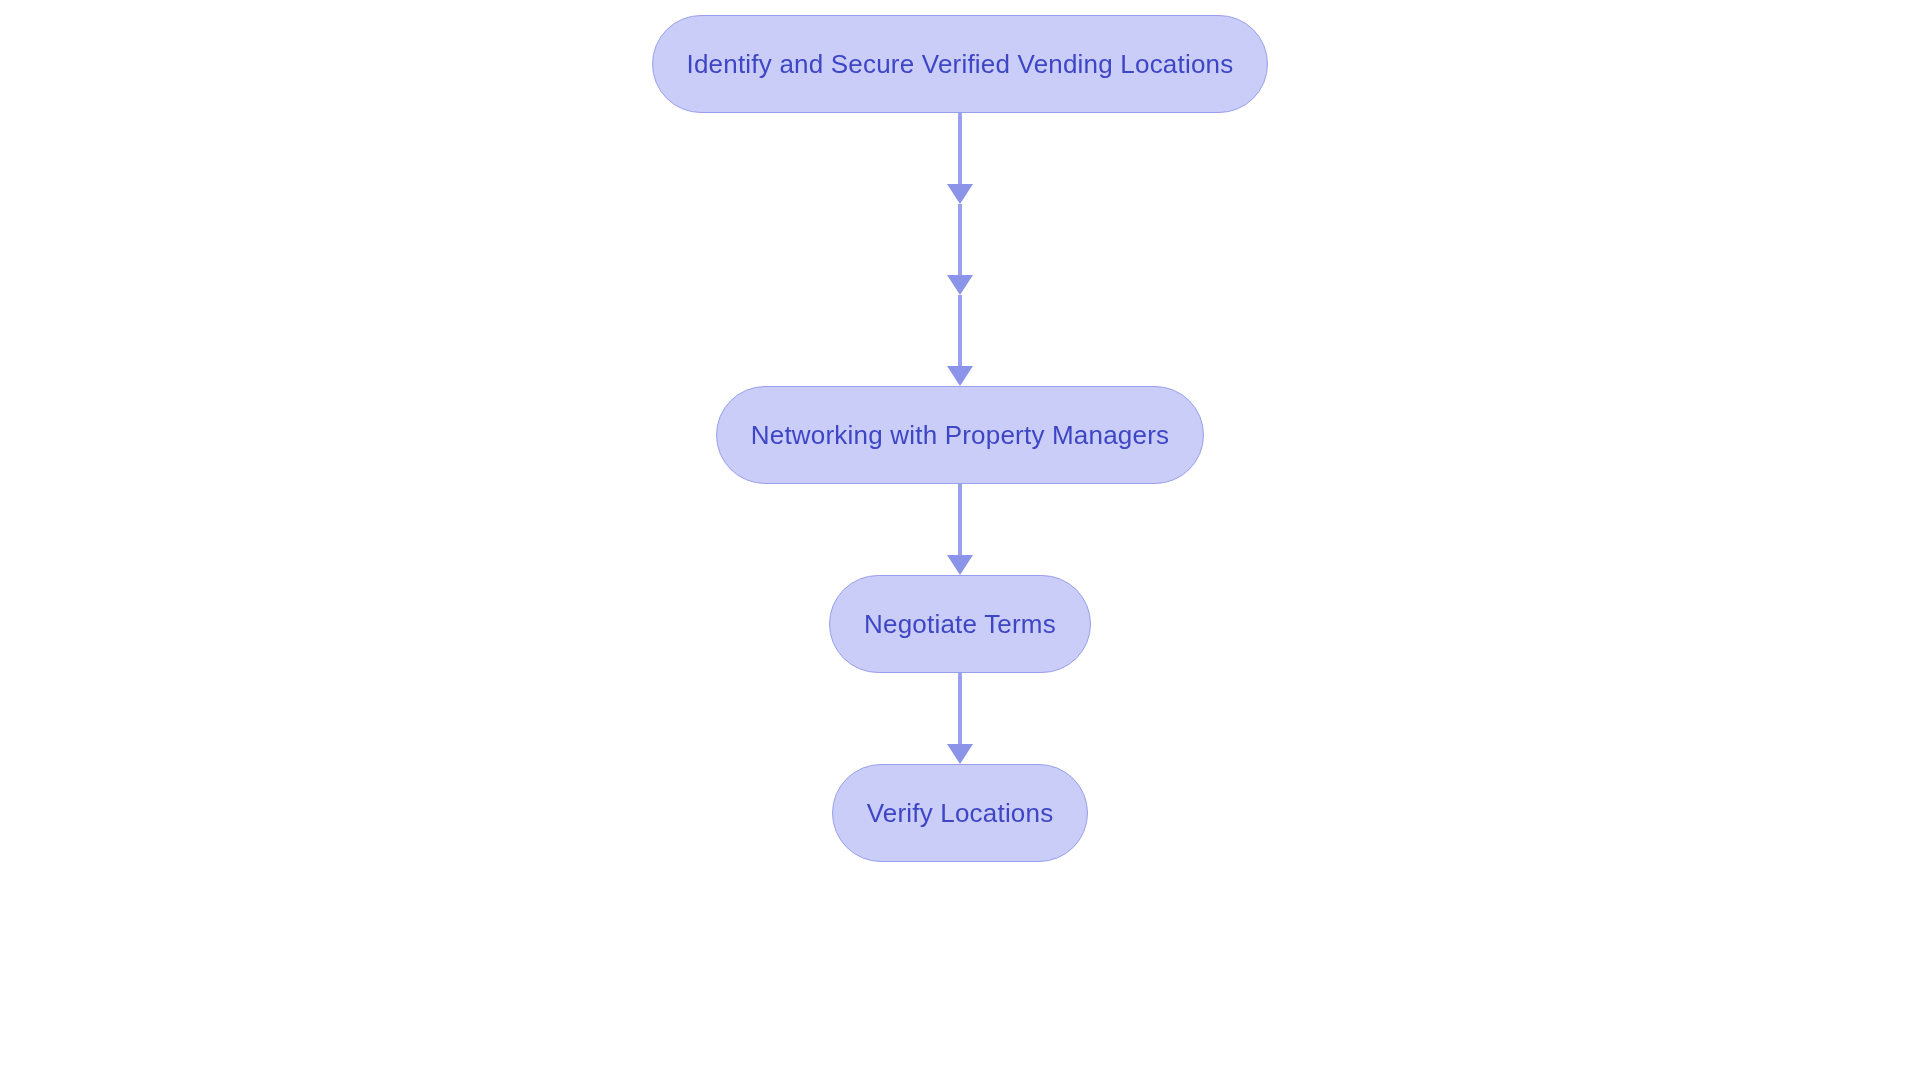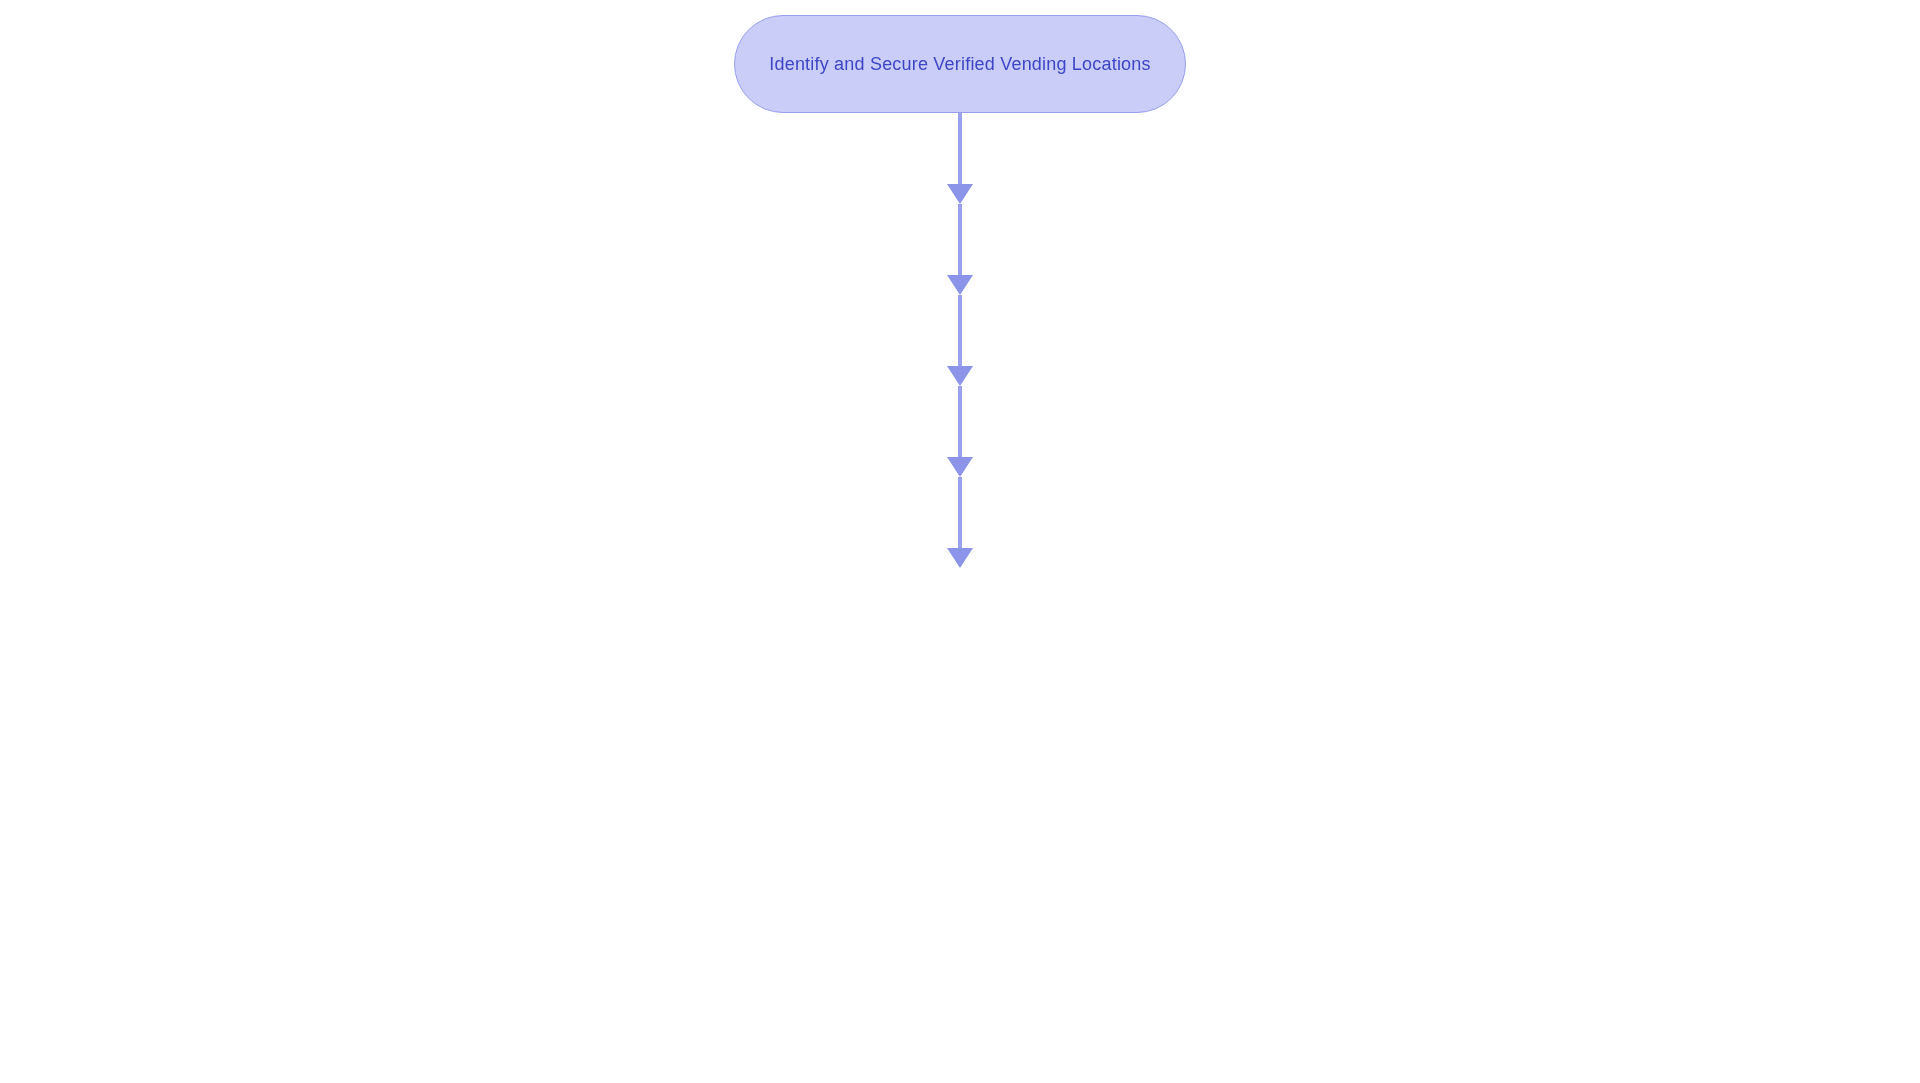--- a/index.html
+++ b/index.html
@@ -32,21 +32,21 @@
     min-width: 215px;
     border-radius: 49px;
     background: var(--node-fill);
     border: 1.6px solid var(--node-border);
     display: flex;
     align-items: center;
     justify-content: center;
     flex: none;
   }
   .node-label {
-    font-size: 18px;
+    font-size: 26px;
     letter-spacing: 0.2px;
     color: var(--node-text);
     white-space: nowrap;
   }
   .arrow {
     height: 91px;
     width: 28px;
     flex: none;
     display: flex;
     flex-direction: column;
@@ -86,26 +86,35 @@
     <div class="arrow-line"></div>
     <div class="arrow-head"></div>
   </div>
 
 
   <div class="arrow">
     <div class="arrow-line"></div>
     <div class="arrow-head"></div>
   </div>
 
+  <div class="node">
+    <span class="node-label">Networking with Property Managers</span>
+  </div>
 
   <div class="arrow">
     <div class="arrow-line"></div>
     <div class="arrow-head"></div>
   </div>
 
+  <div class="node">
+    <span class="node-label">Negotiate Terms</span>
+  </div>
 
   <div class="arrow">
     <div class="arrow-line"></div>
     <div class="arrow-head"></div>
   </div>
 
+  <div class="node">
+    <span class="node-label">Verify Locations</span>
+  </div>
 
 </div>
 
 </body></html>

